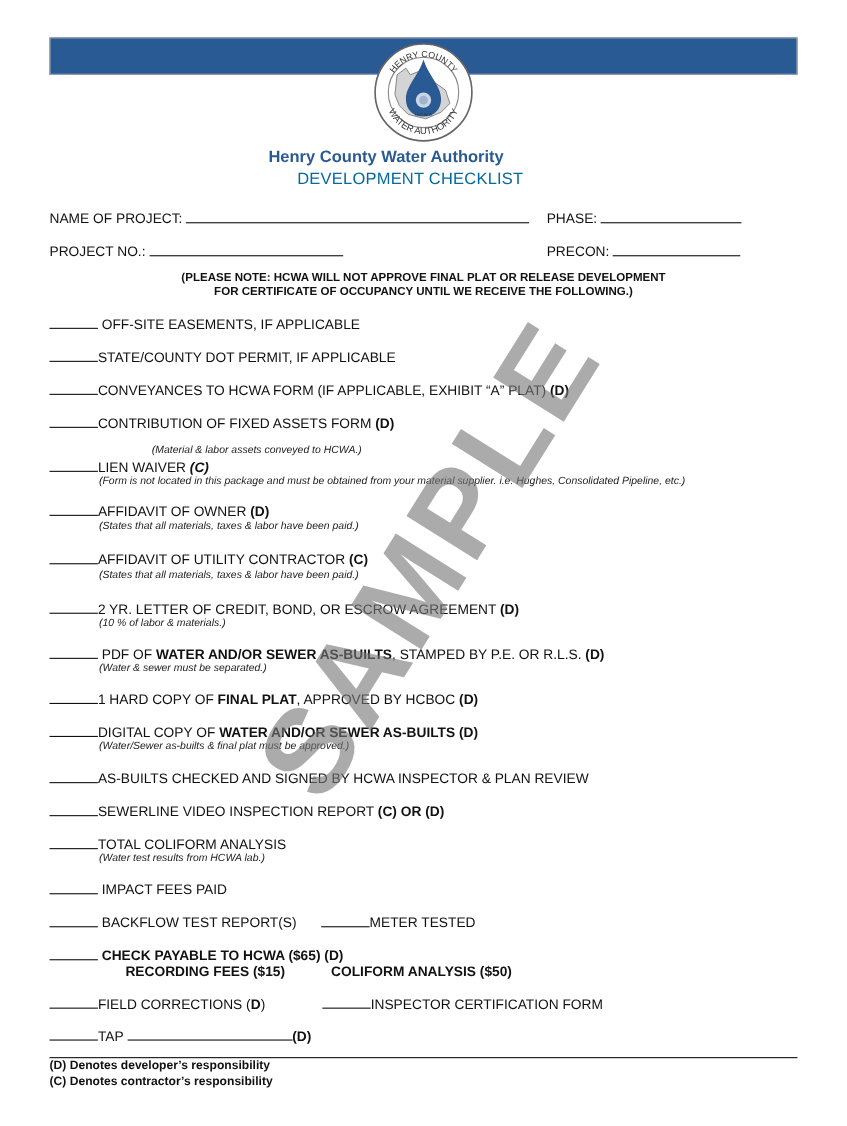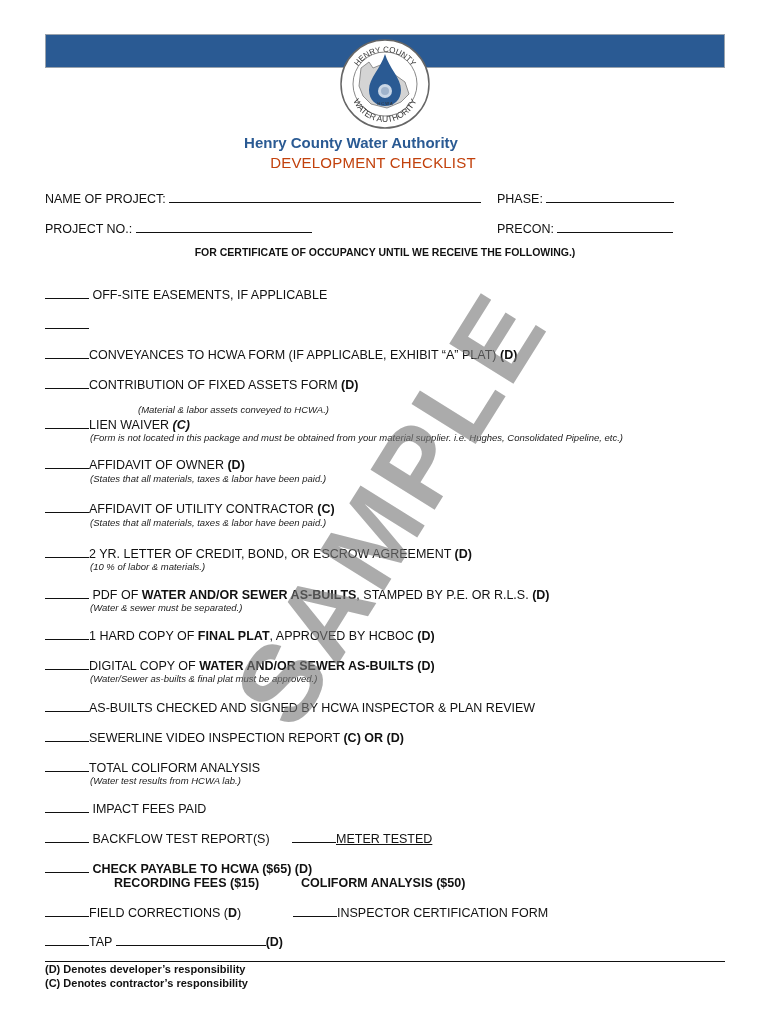--- a/index.html
+++ b/index.html
@@ -13,21 +13,21 @@
     }
     .logo {
       position: absolute; left: 339px; top: 38px; width: 92px; height: 92px;
     }
     .org-title {
       position: absolute; left: 0; width: 702px; top: 134px; text-align: center;
       font-weight: bold; font-size: 15px; color: #2a5a93;
     }
     .doc-title {
       position: absolute; left: 0; width: 746px; top: 154px; text-align: center;
-      font-size: 15px; color: #c2410c; letter-spacing: 0.2px;
+      font-size: 15px; color: #0369a1; letter-spacing: 0.2px;
     }
     .field {
       position: absolute; font-size: 12.5px; white-space: nowrap; text-align: center;
     }
     .blank {
       display: inline-block; border-bottom: 1px solid #111; height: 11px; vertical-align: baseline;
     }
     .note {
       position: absolute; left: 0; width: 770px; top: 246px; text-align: center;
       font-weight: bold; font-size: 10.5px; line-height: 13px;
@@ -89,28 +89,29 @@
 <div class="field" style="left:45px; top:221px;">
   <span>PROJECT NO.:</span>
   <span class="blank" style="width:176px;"></span>
 </div>
 <div class="field" style="left:497px; top:221px;">
   <span>PRECON:</span>
   <span class="blank" style="width:116px;"></span>
 </div>
 
 <div class="note">
+  <div>(PLEASE NOTE:  HCWA WILL NOT APPROVE FINAL PLAT OR RELEASE DEVELOPMENT</div>
   <div>FOR CERTIFICATE OF OCCUPANCY UNTIL WE RECEIVE THE FOLLOWING.)</div>
 </div>
 
 <div class="item" style="top:287px;">
   <span class="line"></span><span> OFF-SITE EASEMENTS, IF APPLICABLE</span>
 </div>
 <div class="item" style="top:317px;">
-  <span class="line"></span>
+  <span class="line"></span><span>STATE/COUNTY DOT PERMIT, IF APPLICABLE</span>
 </div>
 <div class="item" style="top:347px;">
   <span class="line"></span><span>CONVEYANCES TO HCWA FORM (IF APPLICABLE, EXHIBIT “A” PLAT) </span><span class="b">(D)</span>
 </div>
 <div class="item" style="top:377px;">
   <span class="line"></span><span>CONTRIBUTION OF FIXED ASSETS FORM </span><span class="b">(D)</span>
 </div>
 <div class="sub" style="top:404px;margin-left:48px;">(Material &amp; labor assets conveyed to HCWA.)</div>
 
 <div class="item" style="top:417px;">
@@ -160,21 +161,21 @@
 </div>
 <div class="sub" style="top:775px;">(Water test results from HCWA lab.)</div>
 
 <div class="item" style="top:801px;">
   <span class="line"></span><span> IMPACT FEES PAID</span>
 </div>
 
 <div class="item" style="top:831px;">
   <span class="line"></span><span> BACKFLOW TEST REPORT(S)</span>
 </div>
-<div class="item" style="top:831px; left:292px;text-decoration:underline;">
+<div class="item" style="top:831px; left:292px;">
   <span class="line"></span><span>METER TESTED</span>
 </div>
 
 <div class="item" style="top:861px;">
   <span class="line"></span><span class="b"> CHECK PAYABLE TO HCWA ($65) (D)</span>
 </div>
 <div class="item b" style="top:876px; left:114px; font-weight:bold;">RECORDING FEES ($15)</div>
 <div class="item b" style="top:876px; left:301px; font-weight:bold;">COLIFORM ANALYSIS ($50)</div>
 
 <div class="item" style="top:905px;">

